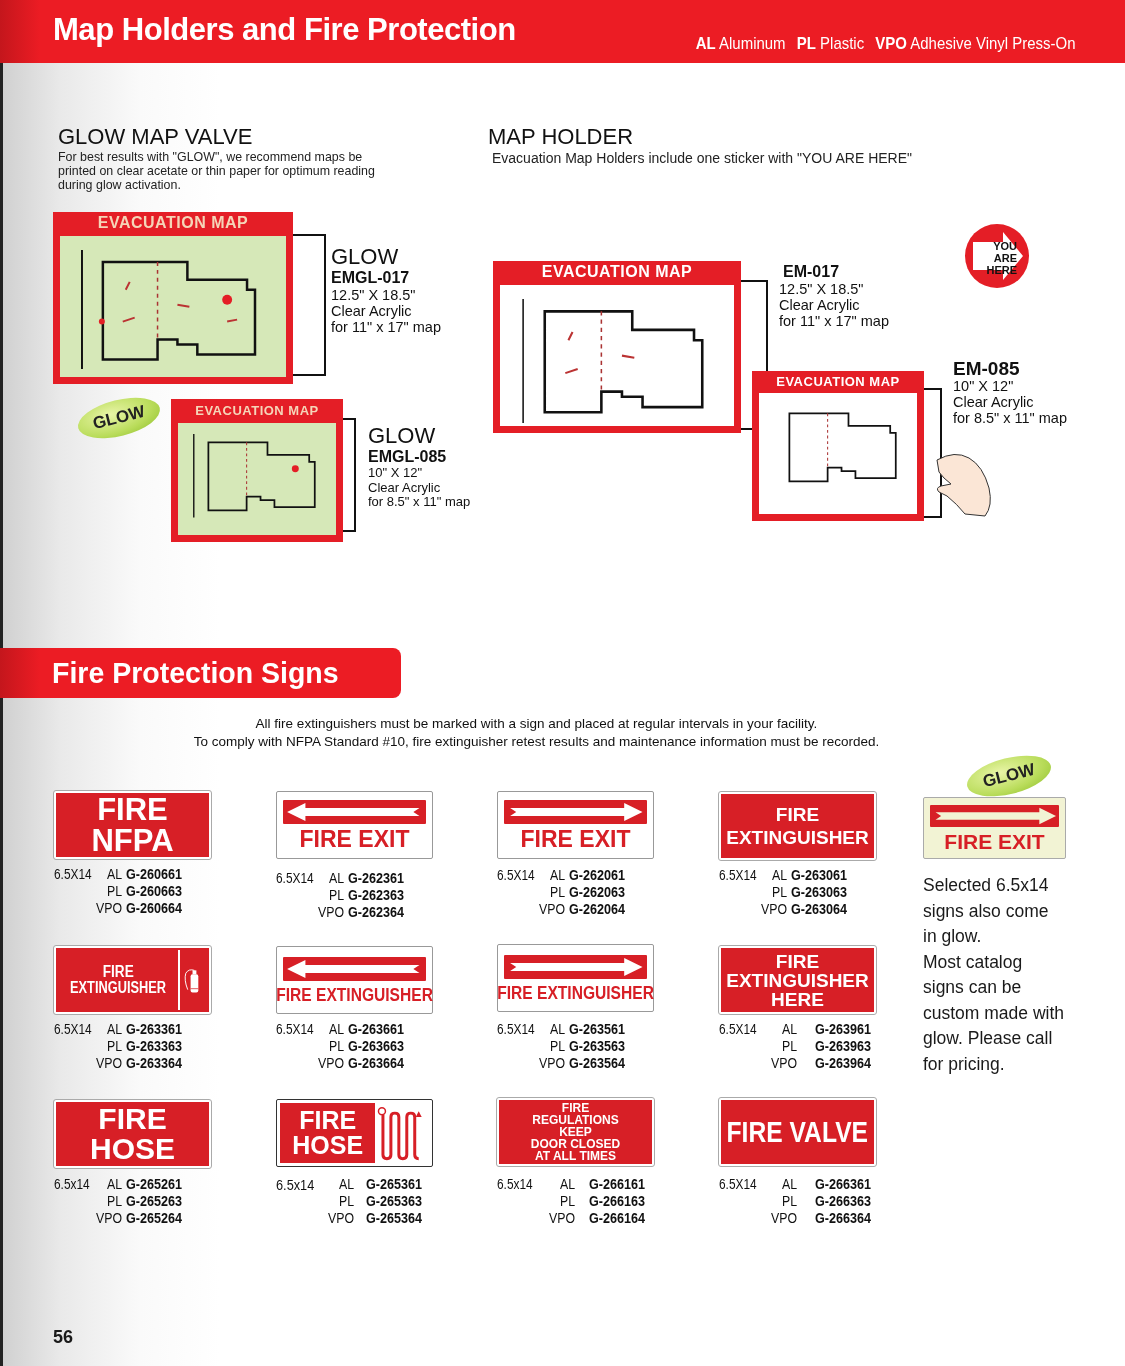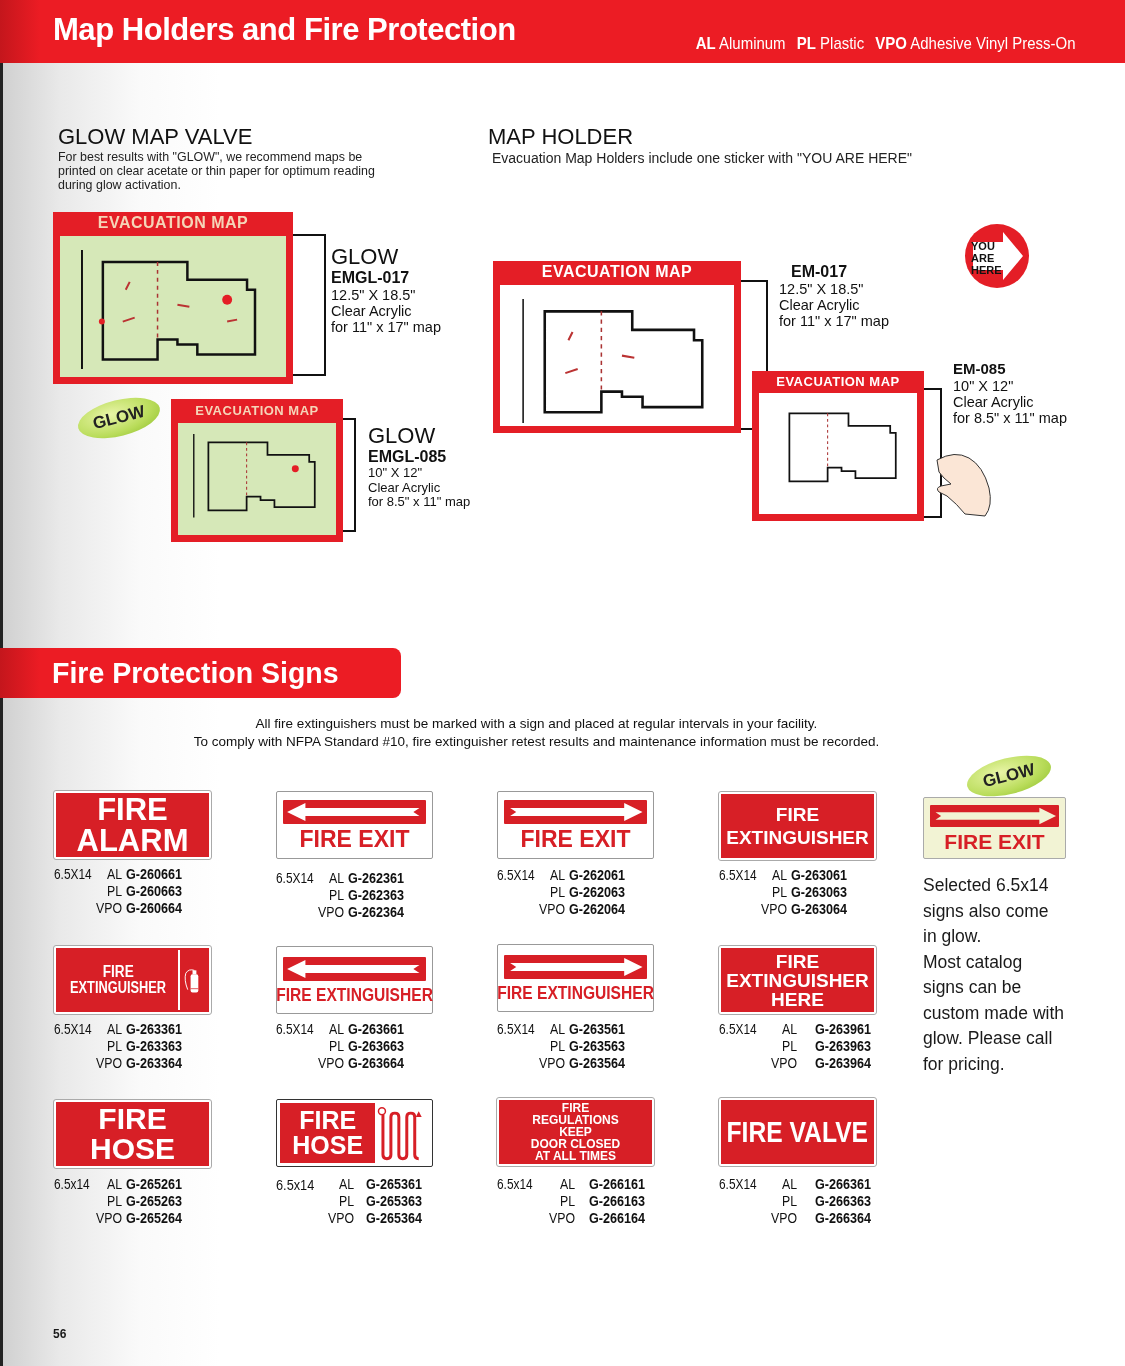--- a/index.html
+++ b/index.html
@@ -80,21 +80,21 @@
   .sign .t { line-height: 1; }
 
   .codes { position: absolute; font-size: 14px; line-height: 17px; color: #111; }
   .codes .row { display: flex; }
   .codes .sz { width: 48px; transform: scaleX(0.85); transform-origin: left; }
   .codes .mat { width: 20px; text-align: right; margin-right: 4px; transform: scaleX(0.88); transform-origin: right; }
   .codes .mat.wide { width: 30px; }
   .codes .num { font-weight: bold; transform: scaleX(0.9); transform-origin: left; }
 
   .glow-note { position: absolute; left: 923px; top: 873px; width: 170px; font-size: 17.5px; line-height: 25.5px; color: #1a1a1a; }
-  .page-num { position: absolute; left: 53px; top: 1327px; font-size: 12px; font-weight: bold; }
+  .page-num { position: absolute; left: 53px; top: 1327px; font-size: 18px; font-weight: bold; }
 
   .you-are-here {
     position: absolute; left: 965px; top: 224px; width: 64px; height: 64px; border-radius: 50%; background: #e41e26;
   }
 </style>
 </head>
 <body>
 
 <div class="left-edge"></div>
 
@@ -155,69 +155,69 @@
 
 <div class="h-section" style="left:488px;top:124px;">MAP HOLDER</div>
 <div class="desc2" style="left:492px;top:148px;">
   <div>Evacuation Map Holders include one sticker with "YOU ARE HERE"</div>
 </div>
 
 <div class="you-are-here">
   <svg viewBox="0 0 64 64" width="64" height="64">
     <path d="M8 18 H38 V8 L58 32 L38 56 V46 H8 Z" fill="#fff"></path>
   </svg>
-  <div style="position:absolute;left:6px;top:16px;width:46px;text-align:left;font-size:11px;font-weight:bold;line-height:12px;color:#111;">
+  <div style="position:absolute;left:6px;top:16px;width:46px;text-align:right;font-size:11px;font-weight:bold;line-height:12px;color:#111;">
     <div>YOU ARE</div>
     <div>HERE</div>
   </div>
 </div>
 
 <div class="backplate" style="left:738px;top:280px;width:30px;height:150px;"></div>
 <div class="map white" style="left:493px;top:261px;width:248px;height:172px;">
   <div class="map-title">EVACUATION MAP</div>
   <svg class="plan" viewBox="0 0 200 120" preserveAspectRatio="none">
     <line x1="4" y1="-10" x2="4" y2="130" stroke="#111" stroke-width="1.5"></line>
     <path d="M25 12 H110 V30 H170 V40 H178 V105 H120 V95 H100 V90 H80 V110 H25 Z" fill="none" stroke="#111" stroke-width="2.5"></path>
     <line x1="80" y1="12" x2="80" y2="90" stroke="#a33" stroke-width="1.5" stroke-dasharray="4,4"></line>
     <path d="M48 40 l4 -8 M45 72 l12 -4 M100 55 l12 2" stroke="#b33" stroke-width="2"></path>
   </svg>
 </div>
 <div class="spec" style="left:779px;top:263px;">
-  <div class="code" style="margin-left:12px;">EM-017</div>
+  <div class="code" style="margin-left:4px;">EM-017</div>
   <div>12.5" X 18.5"</div>
   <div>Clear Acrylic</div>
   <div>for 11" x 17" map</div>
 </div>
 
 <div class="backplate" style="left:778px;top:388px;width:164px;height:130px;"></div>
 <div class="map white" style="left:752px;top:371px;width:172px;height:150px;border-top-width:22px;">
   <div class="map-title" style="font-size:13px;top:-19px;">EVACUATION MAP</div>
   <svg class="plan" viewBox="0 0 200 120" preserveAspectRatio="none">
     <path d="M25 12 H110 V30 H170 V40 H178 V105 H120 V95 H100 V90 H80 V110 H25 Z" fill="none" stroke="#111" stroke-width="2.5"></path>
     <line x1="80" y1="12" x2="80" y2="90" stroke="#a33" stroke-width="1.5" stroke-dasharray="4,4"></line>
   </svg>
 </div>
 <svg style="position:absolute;left:935px;top:448px;" width="60" height="70" viewBox="0 0 60 70">
   <path d="M2 12 Q20 2 34 10 Q48 18 54 40 Q58 58 50 68 L30 66 Q22 56 12 48 L4 44 Q0 40 6 38 L16 36 Q8 30 4 24 Z" fill="#fbe6d6" stroke="#333" stroke-width="1"></path>
 </svg>
 <div class="spec" style="left:953px;top:360px;">
-  <div class="code" style="font-size:15px;">EM-085</div>
+  <div class="code" style="font-size:19px;">EM-085</div>
   <div>10" X 12"</div>
   <div>Clear Acrylic</div>
   <div>for 8.5" x 11" map</div>
 </div>
 
 <div class="section2-band"></div>
 <div class="section2-title">Fire Protection Signs</div>
 <div class="intro" style="top:716px;">All fire extinguishers must be marked with a sign and placed at regular intervals in your facility.</div>
 <div class="intro" style="top:734px;">To comply with NFPA Standard #10, fire extinguisher retest results and maintenance information must be recorded.</div>
 
 <div class="sign red" style="left:54px;top:791px;height:68px;">
   <div class="t" style="font-size:31px;">FIRE</div>
-  <div class="t" style="font-size:31px;">ALARM</div>
+  <div class="t" style="font-size:31px;">NFPA</div>
 </div>
 <div class="codes" style="left:54px;top:866px;">
   <div class="row">
       <span class="sz">6.5X14</span>
       <span class="mat">AL</span>
       <span class="num">G-260661</span>
     </div>
   <div class="row">
       <span class="sz"></span>
       <span class="mat">PL</span>

